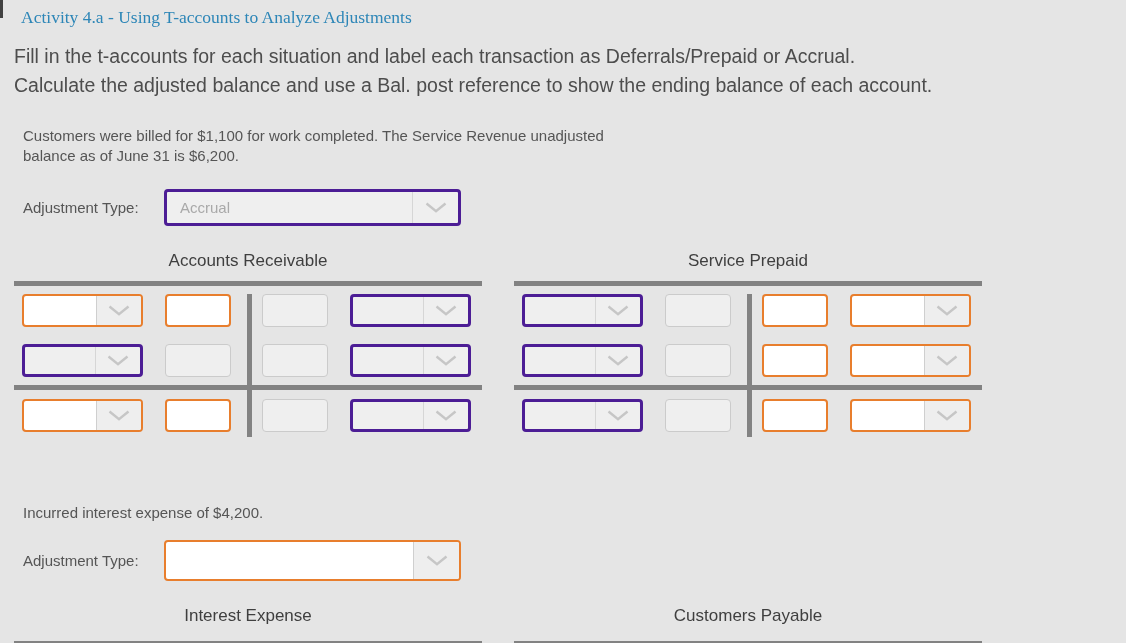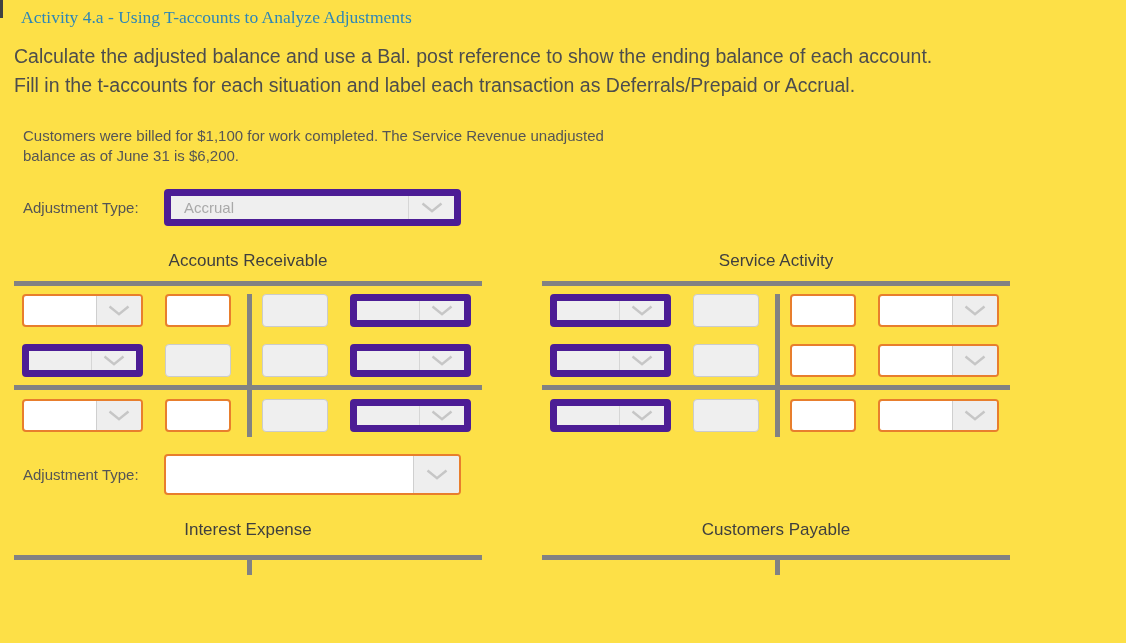--- a/index.html
+++ b/index.html
@@ -1,47 +1,47 @@
 <!DOCTYPE html>
 <html><head>
 <meta charset="utf-8">
 <style>
   html,body{margin:0;padding:0;background:#fff;}
-  .viewport{position:relative;width:1126px;height:643px;overflow:hidden;background:#fde047;
+  .viewport{position:relative;width:1126px;height:643px;overflow:hidden;background:#e5e5e5;
             font-family:"Liberation Sans","DejaVu Sans",sans-serif;}
   .corner-mark{position:absolute;left:0;top:0;width:3px;height:18px;background:#414141;}
 
   .page-title{margin:6px 0 0 21px;font-family:"Liberation Serif","DejaVu Serif",serif;
               font-size:17.5px;font-weight:400;color:#2d86b7;line-height:22px;}
   .instructions{margin:14px 14px 0 14px;font-size:19.5px;color:#4d4d4d;line-height:29px;}
 
   .problem{margin-left:23px;font-size:15px;line-height:20px;color:#555;}
   .sec-0 .problem{margin-top:26px;}
   .sec-1 .problem{margin-top:66px;}
 
   .adj-row{display:flex;align-items:center;margin-left:23px;}
   .sec-0 .adj-row{margin-top:23px;}
   .sec-1 .adj-row{margin-top:17px;}
   .adj-label{width:141px;font-size:15px;color:#555;}
 
   .select{display:flex;align-items:stretch;box-sizing:border-box;border-radius:4px;overflow:hidden;}
   .select .val{flex:1;display:flex;align-items:center;padding-left:13px;font-size:15px;color:#a9a9a9;
                white-space:nowrap;overflow:hidden;}
   .select .chevcell{display:flex;align-items:center;justify-content:center;color:#c6c6c6;}
-  .select.disabled{background:#efefef;border:7px solid #4c1d95;}
+  .select.disabled{background:#efefef;border:3px solid #4c1d95;}
   .select.disabled .chevcell{border-left:1px solid #d6d6d6;}
   .select.active{background:#fff;border:2px solid #e87e2d;}
   .select.active .chevcell{background:#eee;border-left:1px solid #cfcfcf;}
 
   .adj-select{width:297px;}
   .adj-select.disabled{height:37px;}
   .adj-select.active{height:41px;}
   .adj-select .chevcell{width:45px;}
 
-  .taccounts-row{display:flex;margin-left:14px;margin-top:23px;gap:60px;}
+  .taccounts-row{display:flex;margin-left:14px;margin-top:23px;gap:32px;}
   .taccount{width:468px;}
   .acct-title{text-align:center;font-size:17px;color:#3f3f3f;line-height:23px;margin-bottom:14px;}
   .taccount.full .acct-title{margin-bottom:9px;}
   .topline{height:5px;background:#828282;}
   .tbody{position:relative;padding-bottom:5px;}
   .tbody.stub{height:15px;padding-bottom:0;}
   .vdivider{position:absolute;left:233px;top:0;bottom:0;width:5px;background:#828282;}
   .tbody.stub .vdivider{bottom:auto;height:15px;}
 
   .trow{display:flex;}
@@ -63,22 +63,22 @@
   .cell-input.active{border:2px solid #e87e2d;background:#fff;}
   .cell-input.disabled{border:1px solid #cbcbcb;background:#efefef;}
 </style>
 </head>
 <body>
 
 <div class="viewport">
   <div class="corner-mark"></div>
   <div class="page-title">Activity 4.a - Using T-accounts to Analyze Adjustments</div>
   <div class="instructions">
+    <div>Fill in the t-accounts for each situation and label each transaction as Deferrals/Prepaid or Accrual.</div>
     <div>Calculate the adjusted balance and use a Bal. post reference to show the ending balance of each account.</div>
-    <div>Fill in the t-accounts for each situation and label each transaction as Deferrals/Prepaid or Accrual.</div>
   </div>
   <div id="sections-root">
       <div class="section sec-0">
         <div class="problem">
           <div>Customers were billed for $1,100 for work completed. The Service Revenue unadjusted</div>
           <div>balance as of June 31 is $6,200.</div>
         </div>
         <div class="adj-row">
           <div class="adj-label">Adjustment Type:</div>
           <div class="select disabled adj-select">
@@ -171,21 +171,21 @@
                       <svg width="22" height="11" viewBox="0 0 22 11">
                         <path d="M1.5 1.5 L11 9.2 L20.5 1.5" fill="none" stroke="currentColor" stroke-width="2.4"></path>
                       </svg>
                     </span>
                   </div>
                 </div>
               </div>
             </div>
           </div>
           <div class="taccount full">
-            <div class="acct-title">Service Activity</div>
+            <div class="acct-title">Service Prepaid</div>
             <div class="topline"></div>
             <div class="tbody">
               <div class="vdivider"></div>
               <div class="trow r0">
                 <div class="half left">
                   <div class="select disabled cell-select">
                     <span class="val"></span>
                     <span class="chevcell">
                       <svg width="22" height="11" viewBox="0 0 22 11">
                         <path d="M1.5 1.5 L11 9.2 L20.5 1.5" fill="none" stroke="currentColor" stroke-width="2.4"></path>
@@ -259,20 +259,23 @@
                       </svg>
                     </span>
                   </div>
                 </div>
               </div>
             </div>
           </div>
         </div>
       </div>
       <div class="section sec-1">
+        <div class="problem">
+          <div>Incurred interest expense of $4,200.</div>
+        </div>
         <div class="adj-row">
           <div class="adj-label">Adjustment Type:</div>
           <div class="select active adj-select">
             <span class="val"></span>
             <span class="chevcell">
               <svg width="22" height="11" viewBox="0 0 22 11">
                 <path d="M1.5 1.5 L11 9.2 L20.5 1.5" fill="none" stroke="currentColor" stroke-width="2.4"></path>
               </svg>
             </span>
           </div>

